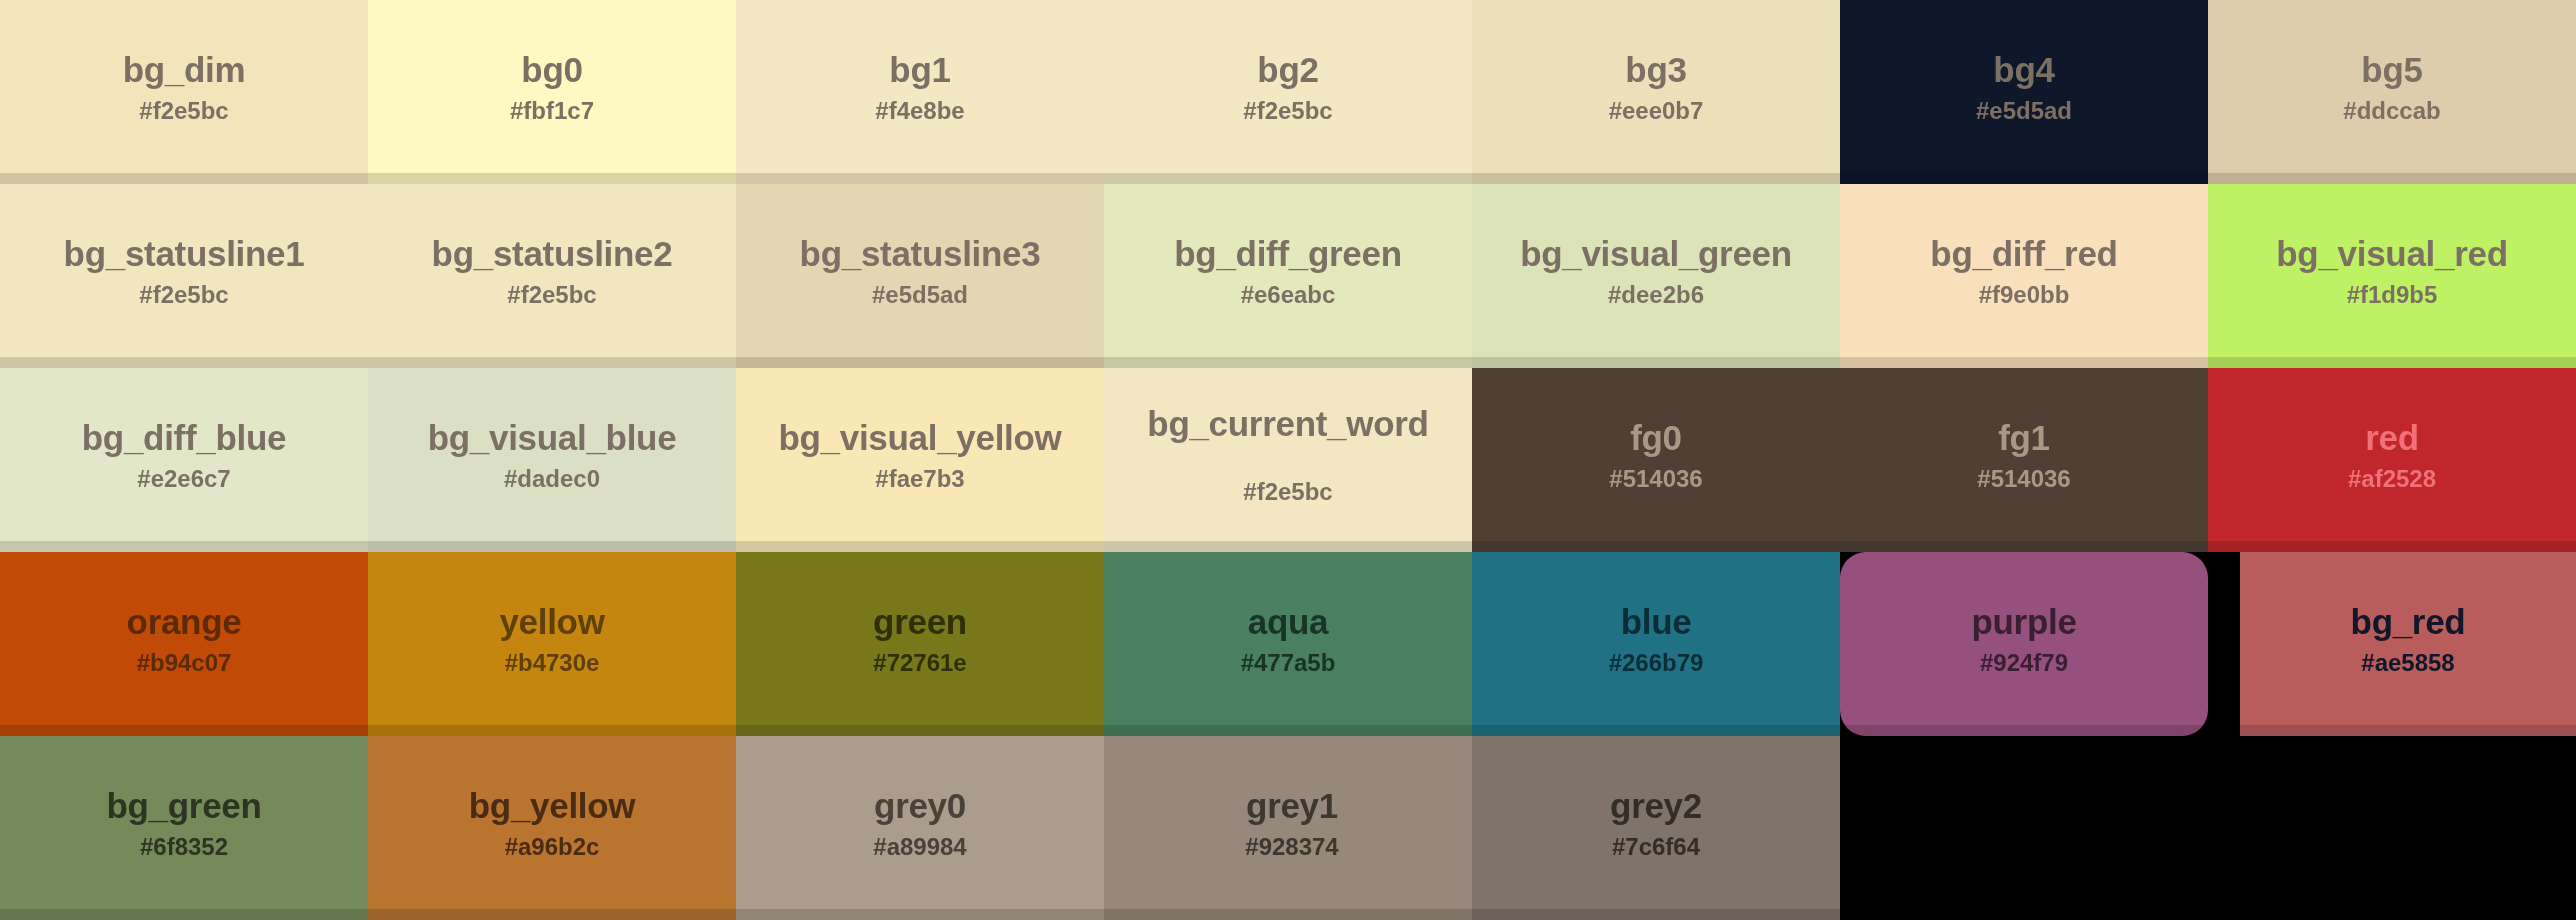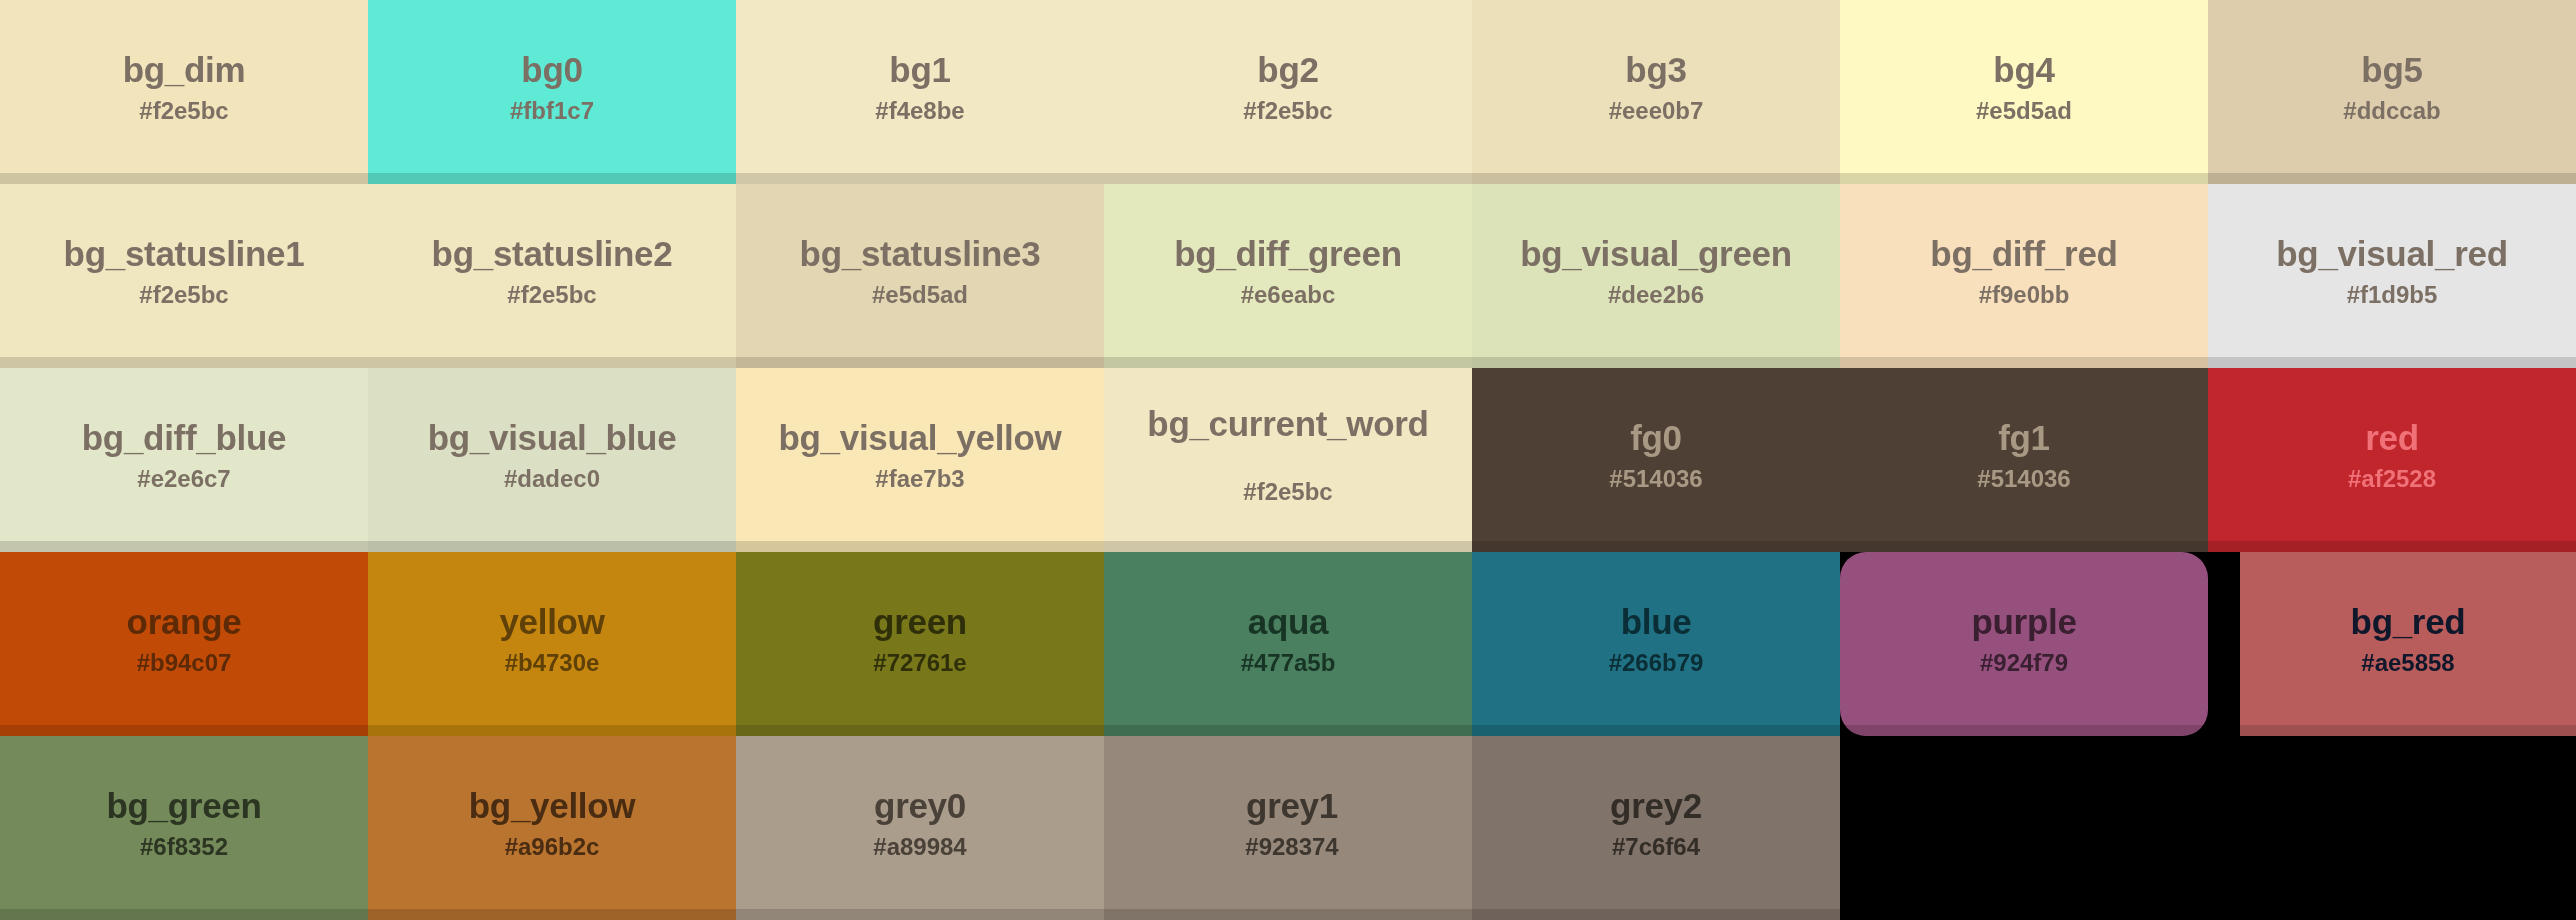--- a/index.html
+++ b/index.html
@@ -50,37 +50,37 @@
   }
 </style>
 </head>
 <body>
 
 <div id="palette-grid">
     <div class="swatch" style="background: rgb(242, 229, 188); color: rgb(124, 111, 100);">
       <div class="sw-name">bg_dim</div>
       <div class="sw-hex">#f2e5bc</div>
     </div>
-    <div class="swatch" style="background: #5eead4; color: rgb(124, 111, 100);">
+    <div class="swatch" style="background: #fef9c3; color: rgb(124, 111, 100);">
       <div class="sw-name">bg0</div>
       <div class="sw-hex">#fbf1c7</div>
     </div>
     <div class="swatch" style="background: rgb(242, 232, 196); color: rgb(124, 111, 100);">
       <div class="sw-name">bg1</div>
       <div class="sw-hex">#f4e8be</div>
     </div>
     <div class="swatch" style="background: rgb(242, 232, 196); color: rgb(124, 111, 100);">
       <div class="sw-name">bg2</div>
       <div class="sw-hex">#f2e5bc</div>
     </div>
     <div class="swatch" style="background: rgb(236, 224, 187); color: rgb(124, 111, 100);">
       <div class="sw-name">bg3</div>
       <div class="sw-hex">#eee0b7</div>
     </div>
-    <div class="swatch" style="background: #fef9c3; color: rgb(124, 111, 100);">
+    <div class="swatch" style="background: #0f172a; color: rgb(124, 111, 100);">
       <div class="sw-name">bg4</div>
       <div class="sw-hex">#e5d5ad</div>
     </div>
     <div class="swatch" style="background: rgb(221, 205, 172); color: rgb(124, 111, 100);">
       <div class="sw-name">bg5</div>
       <div class="sw-hex">#ddccab</div>
     </div>
     <div class="swatch" style="background: rgb(240, 230, 192); color: rgb(124, 111, 100);">
       <div class="sw-name">bg_statusline1</div>
       <div class="sw-hex">#f2e5bc</div>
@@ -98,21 +98,21 @@
       <div class="sw-hex">#e6eabc</div>
     </div>
     <div class="swatch" style="background: rgb(221, 227, 185); color: rgb(124, 111, 100);">
       <div class="sw-name">bg_visual_green</div>
       <div class="sw-hex">#dee2b6</div>
     </div>
     <div class="swatch" style="background: rgb(248, 224, 189); color: rgb(124, 111, 100);">
       <div class="sw-name">bg_diff_red</div>
       <div class="sw-hex">#f9e0bb</div>
     </div>
-    <div class="swatch" style="background: #e5e5e5; color: rgb(124, 111, 100);">
+    <div class="swatch" style="background: #bef264; color: rgb(124, 111, 100);">
       <div class="sw-name">bg_visual_red</div>
       <div class="sw-hex">#f1d9b5</div>
     </div>
     <div class="swatch" style="background: rgb(227, 231, 201); color: rgb(124, 111, 100);">
       <div class="sw-name">bg_diff_blue</div>
       <div class="sw-hex">#e2e6c7</div>
     </div>
     <div class="swatch" style="background: rgb(219, 223, 195); color: rgb(124, 111, 100);">
       <div class="sw-name">bg_visual_blue</div>
       <div class="sw-hex">#dadec0</div>

